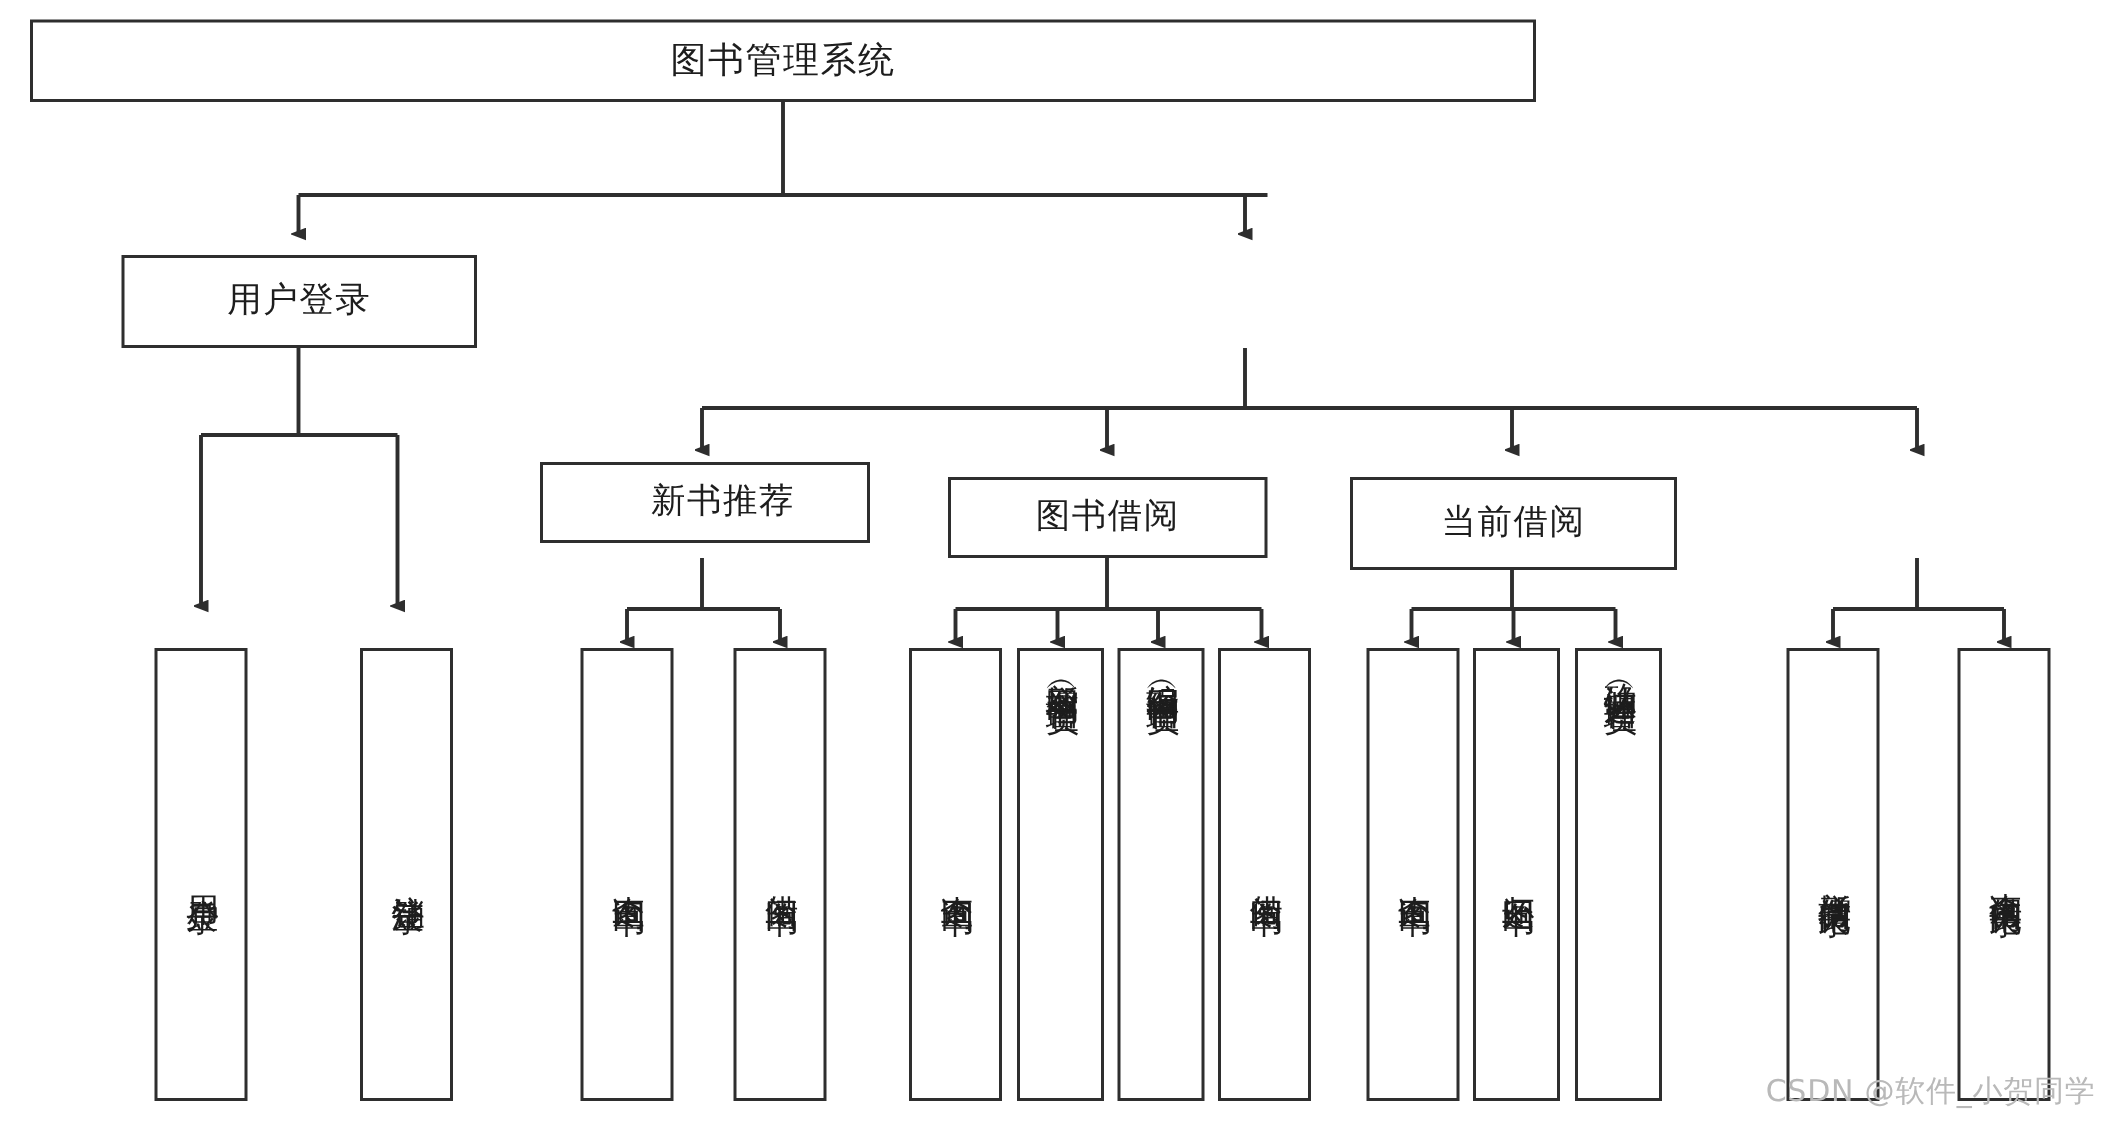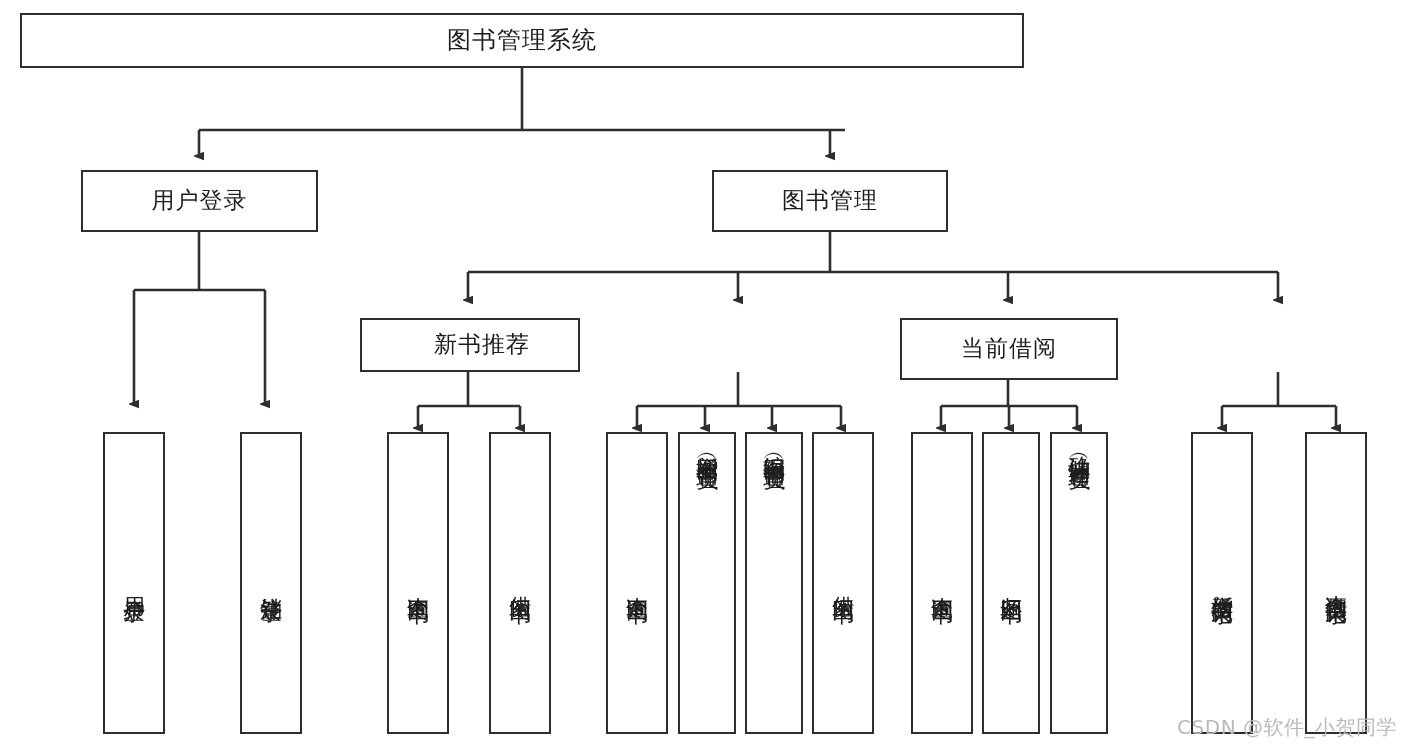--- a/index.html
+++ b/index.html
@@ -135,26 +135,26 @@
     </g>
   </svg>
 
   <div class="node node-h node-root" style="left:20px; top:13px; width:1004px; height:55px;">
     <span>图书管理系统</span>
   </div>
 
   <div class="node node-h" style="left:81px; top:170px; width:237px; height:62px;">
     <span>用户登录</span>
   </div>
-  <div class="node node-h" style="left:712px; top:170px; width:236px; height:62px;">
-    <span>图书管理</span>
-  </div>
-
-  <div class="node node-h" style="left:360px; top:318px; width:220px; height:54px;padding-left:24px;">
+
+  <div class="node node-h" style="left:360px; top:308px; width:220px; height:54px;padding-left:24px;">
     <span>新书推荐</span>
+  </div>
+  <div class="node node-h" style="left:632px; top:318px; width:213px; height:54px;">
+    <span>图书借阅</span>
   </div>
   <div class="node node-h" style="left:900px; top:318px; width:218px; height:62px;">
     <span>当前借阅</span>
   </div>
 
   <div class="node node-leaf" style="left:103px; top:432px; width:62px; height:302px;">
     <div class="leaf-inner">
       <span class="vtext">用户登录</span>
     </div>
   </div>

